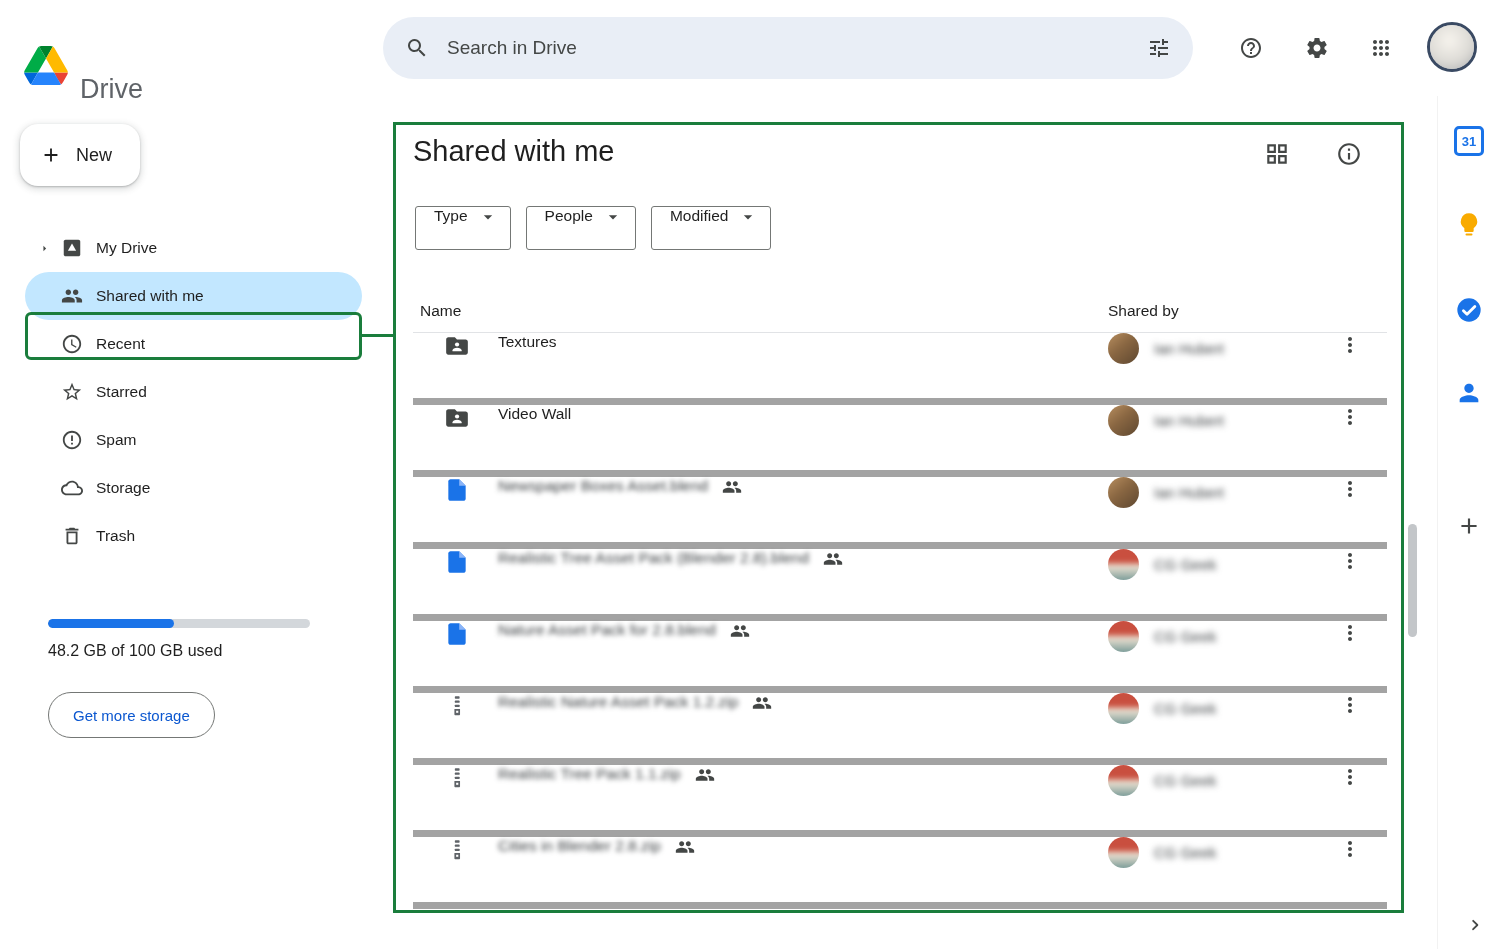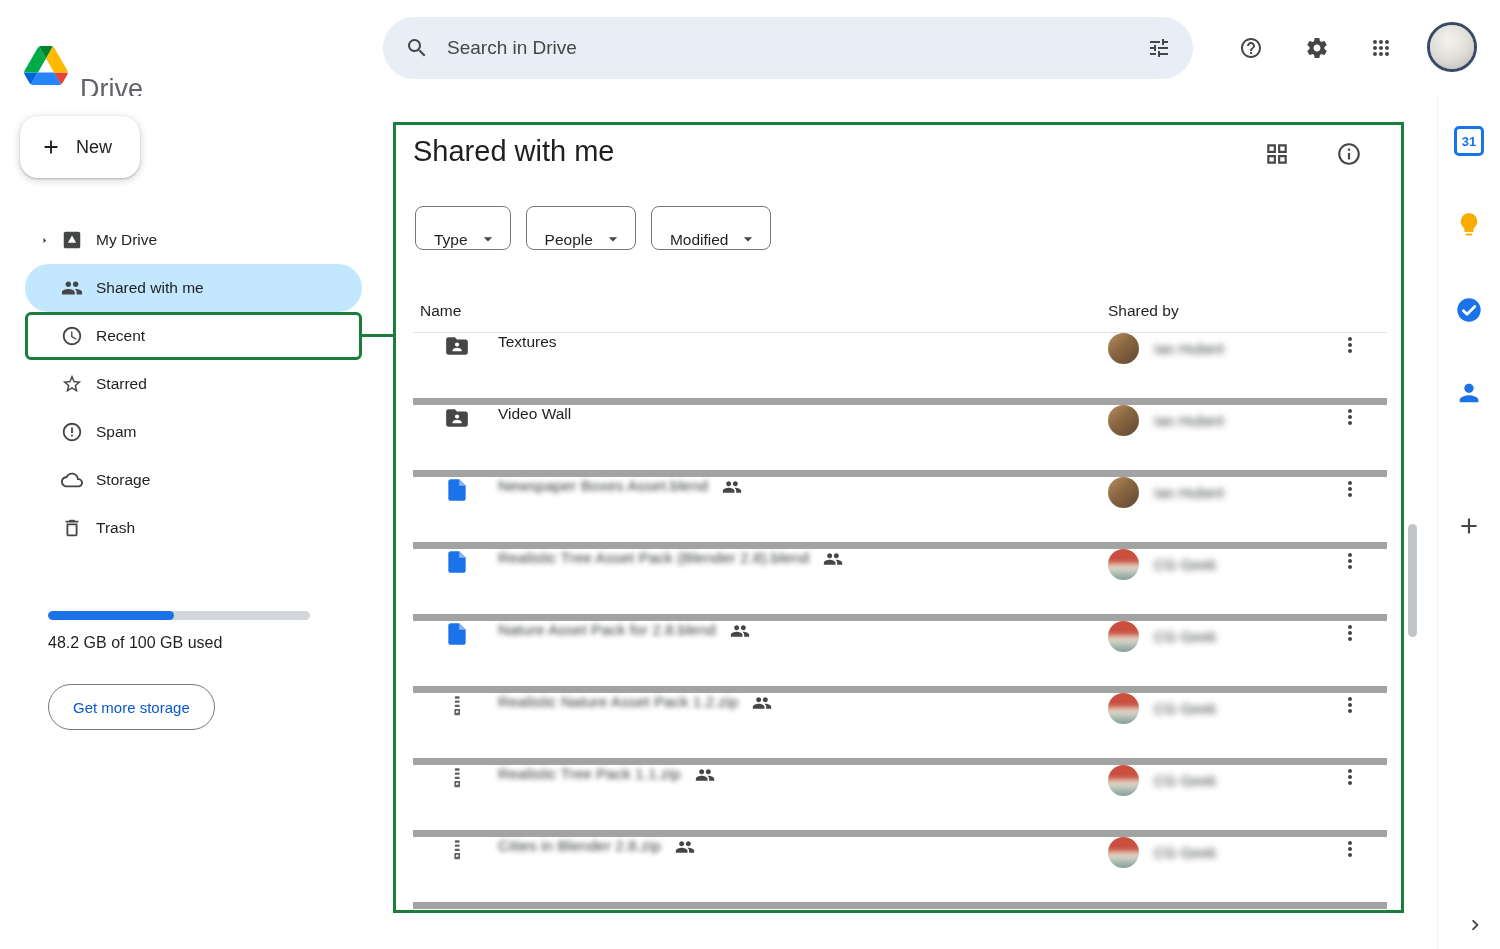--- a/index.html
+++ b/index.html
@@ -25,21 +25,21 @@
   .search-input{flex:1;border:none;outline:none;background:transparent;font-size:19px;color:#1f1f1f;font-family:inherit;}
   .search-input::placeholder{color:#444746;opacity:1;}
   .iconbtn{position:absolute;top:24px;width:48px;height:48px;border:none;background:transparent;border-radius:50%;
     display:flex;align-items:center;justify-content:center;color:#444746;cursor:pointer;}
   .avatar-btn{position:absolute;left:1427px;top:22px;width:50px;height:50px;border-radius:50%;
     border:3px solid #3a4a63;overflow:hidden;background:#cfd2d6;cursor:pointer;padding:0;}
   .avatar-btn .blurfill{position:absolute;inset:-5px;filter:blur(3px);
     background:radial-gradient(circle at 45% 38%, #f7f4ee 0%, #dcdad5 50%, #8f949c 100%);}
 
   
-  .sidebar{position:absolute;left:0;top:96px;width:380px;bottom:0;background:#fff;}
+  .sidebar{position:absolute;left:0;top:104px;width:380px;bottom:0;background:#fff;}
   .new-btn{position:absolute;left:20px;top:20px;height:62px;border:none;border-radius:18px;background:#fff;
     box-shadow:0 1px 2px rgba(60,64,67,.30),0 2px 6px 2px rgba(60,64,67,.15);
     display:flex;align-items:center;gap:14px;padding:0 28px 0 20px;font-size:18px;font-weight:500;
     color:#1f1f1f;font-family:inherit;cursor:pointer;}
   .nav-list{position:absolute;left:0;right:0;top:120px;}
   .nav-item{height:48px;margin:0 18px 0 25px;border-radius:24px;display:flex;align-items:center;
     padding-left:8px;cursor:pointer;}
   .nav-item.selected{background:var(--selected-item-bg,#c2e7ff);}
   .expander{width:22px;height:22px;display:flex;align-items:center;justify-content:center;color:#444746;}
   .expander.none{visibility:hidden;}
@@ -52,22 +52,22 @@
     border:1px solid var(--chip-border,#747775);background:#fff;color:#0b57d0;font-size:15px;font-weight:500;
     font-family:inherit;cursor:pointer;}
 
   
   .main-panel{position:absolute;left:393px;top:122px;width:1011px;height:791px;background:#fff;
     border:3px solid var(--annotation-green,#1a7d3c);overflow:hidden;}
   .panel-title{position:absolute;left:17px;top:10px;font-size:29px;font-weight:400;color:#1f1f1f;}
   .panel-actions{position:absolute;left:868px;top:16px;display:flex;gap:46px;color:#444746;}
   .panel-actions .pa{background:none;border:none;color:#444746;cursor:pointer;padding:0;}
   .chips{position:absolute;left:19px;top:81px;display:flex;gap:15px;}
-  .chip{height:44px;border:1px solid var(--chip-border,#747775);border-radius:8px;background:#fff;
-    display:flex;align-items:flex-end;gap:10px;padding:0 12px 0 18px;font-size:15.5px;color:#1f1f1f;
+  .chip{height:44px;border:1px solid var(--chip-border,#747775);border-radius:3px;background:#fff;
+    display:flex;align-items:flex-start;gap:10px;padding:0 12px 0 18px;font-size:15.5px;color:#1f1f1f;
     font-family:inherit;cursor:pointer;}
   .chip .caret{color:#444746;}
   .col-h{position:absolute;top:177px;font-size:15.5px;font-weight:500;color:#1f1f1f;}
   .col-h.name{left:24px;} .col-h.sharedby{left:712px;}
   .head-divider{position:absolute;left:17px;right:14px;top:207px;height:1px;background:#e1e3e6;}
   .rows{position:absolute;left:17px;right:14px;top:208px;}
   .row{height:72px;display:flex;align-items:flex-start;border-bottom:7px solid #a3a3a3;position:relative;cursor:pointer;}
   .ficon{width:26px;height:26px;margin-left:31px;flex:none;}
   .row-name{margin-left:28px;font-size:15.5px;font-weight:500;color:#1f1f1f;white-space:nowrap;}
   .row-name.blurred{filter:blur(2.6px);color:#3c4043;}

